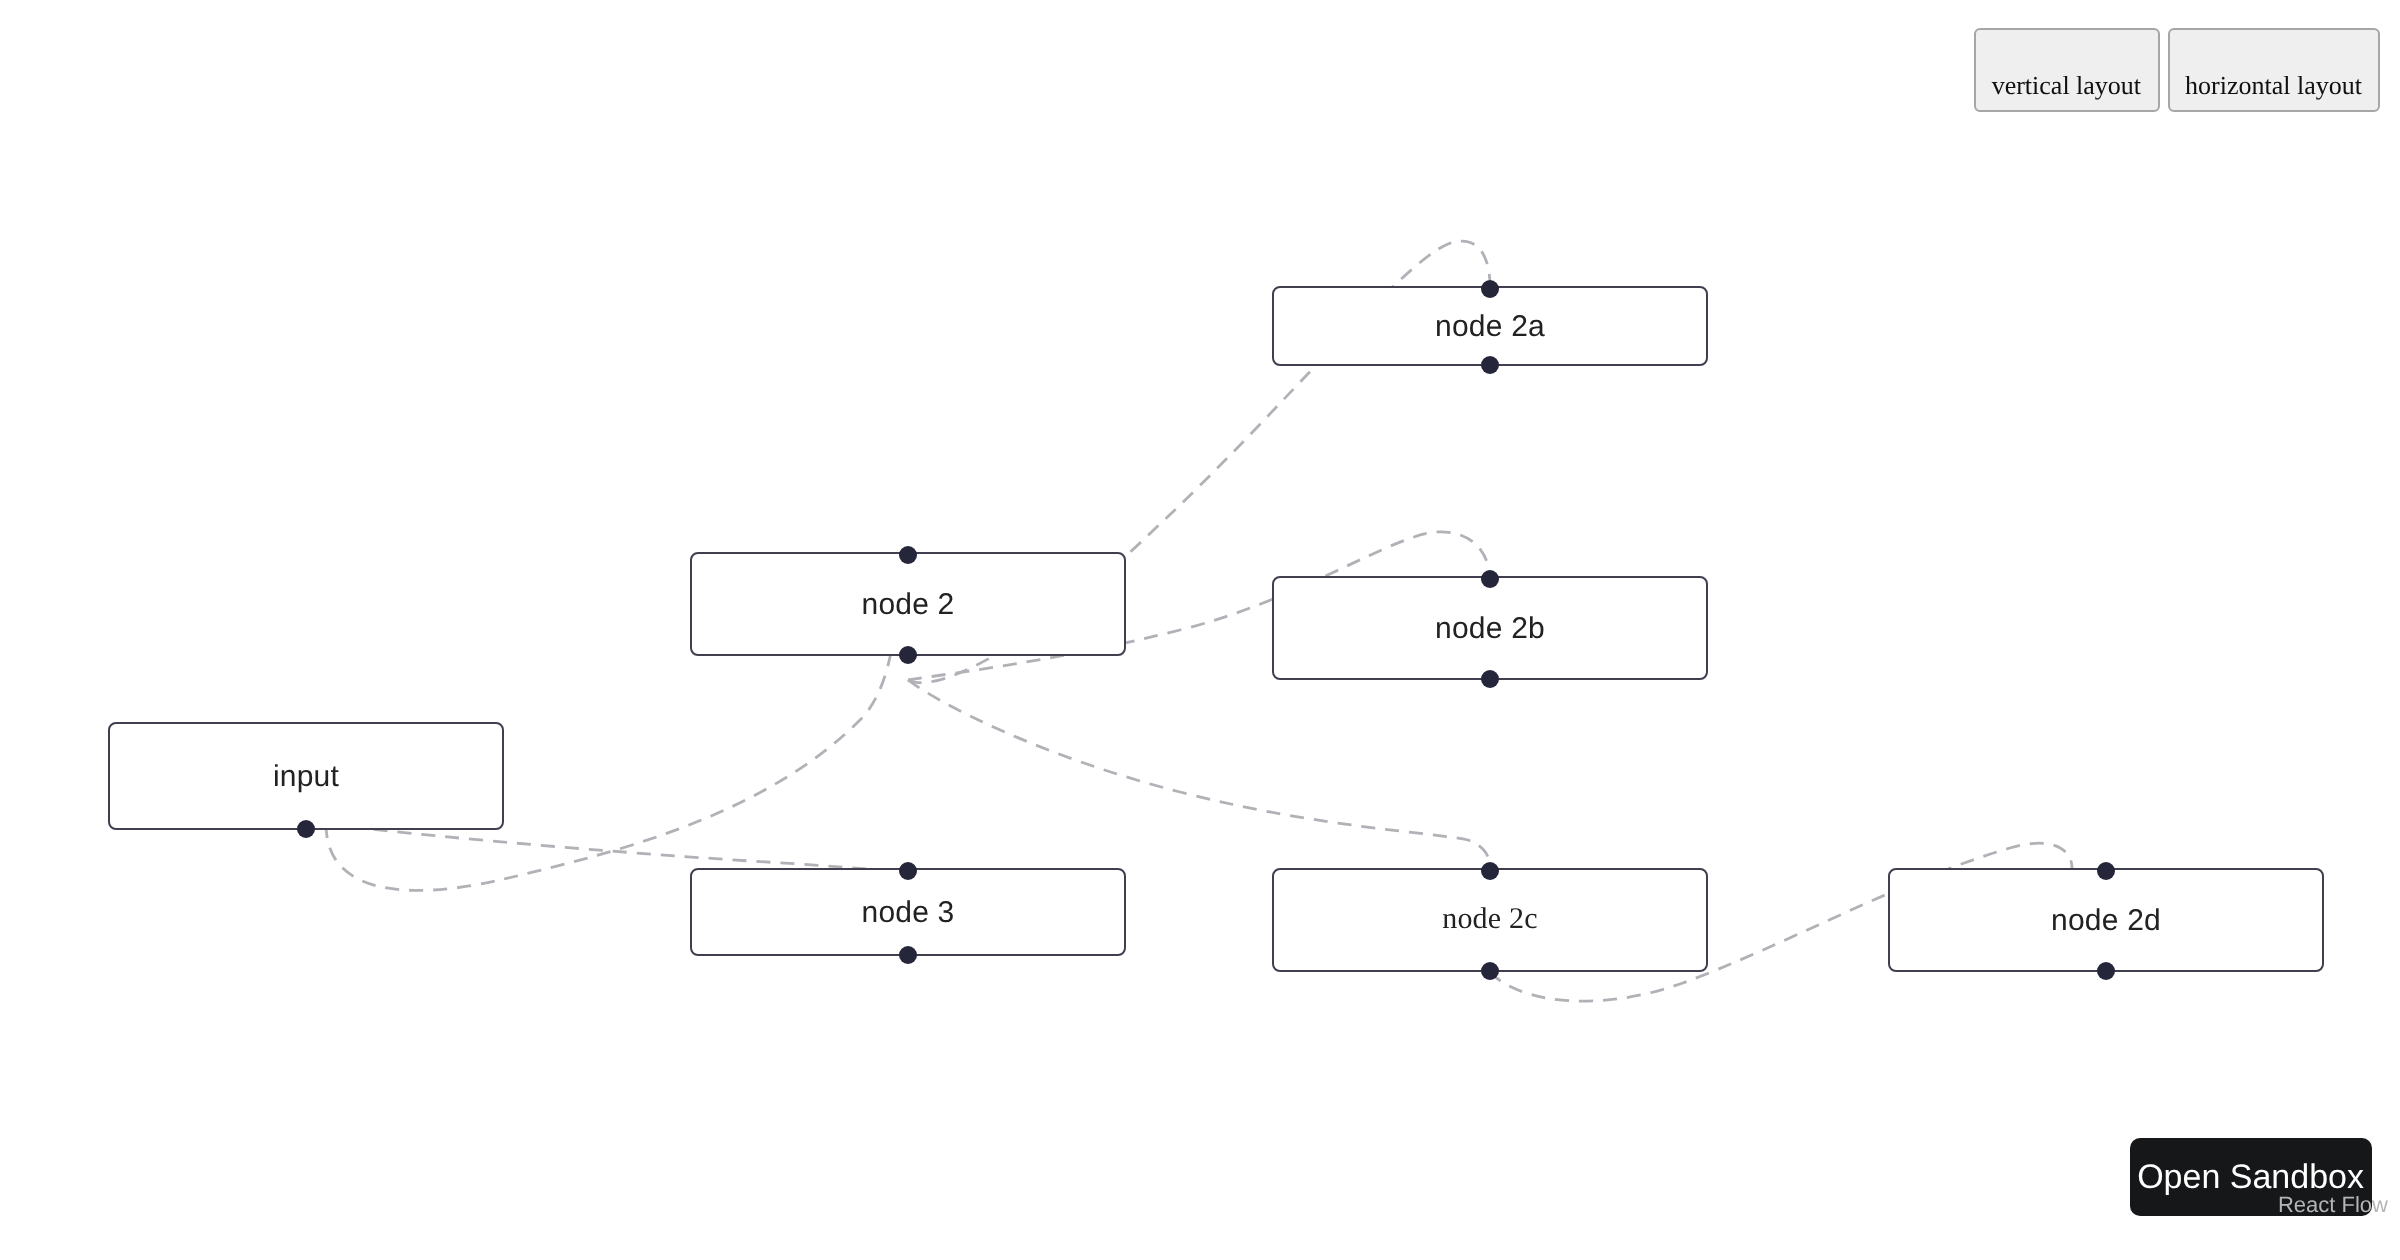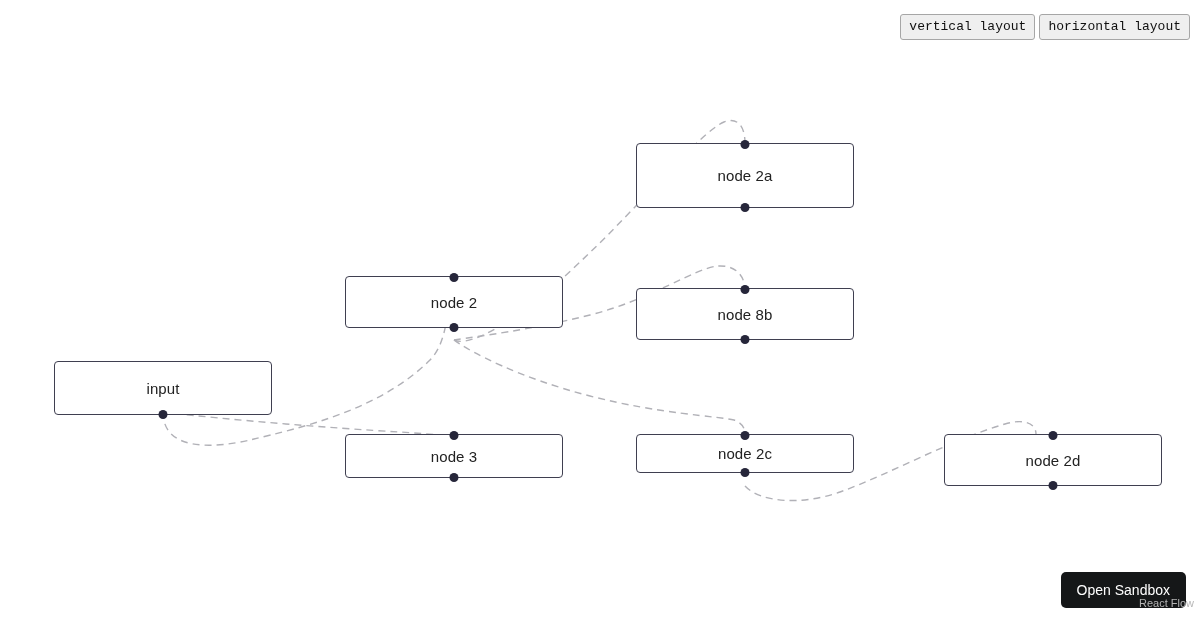--- a/index.html
+++ b/index.html
@@ -69,42 +69,42 @@
 
   #layout-controls {
     position: absolute;
     top: 14px;
     right: 10px;
     display: flex;
     gap: 4px;
     z-index: 20;
   }
   .layout-btn {
-    font-family: Liberation Mono, monospace;
+    font-family: Liberation Serif, serif;
     font-size: 13px;
     line-height: 1;
     color: #101010;
     background: #efefef;
     border: 1px solid #a6a6a6;
     border-radius: 3px;
-    padding: 5px 8px 6px 8px;
+    padding: 21px 8px 6px 8px;
     cursor: pointer;
   }
 
   #open-sandbox-button {
     position: absolute;
     right: 14px;
     bottom: 22px;
     background: #151718;
     color: #ffffff;
-    font-size: 14px;
+    font-size: 17px;
     font-family: "Liberation Sans", sans-serif;
     border: none;
     border-radius: 5px;
-    padding: 11px 16px;
+    padding: 11px 4px;
     cursor: pointer;
     line-height: 1;
   }
 
   #react-flow-attribution {
     position: absolute;
     right: 6px;
     bottom: 21px;
     font-size: 11px;
     color: #b5b5b5;
@@ -120,45 +120,45 @@
   <svg id="edge-layer" viewBox="0 0 1200 630" width="1200" height="630">
       <path class="rf-edge" d="M163,412 C163,452 215,448 250,440 C300,428 380,410 430,360 C450,340 446,300 454,288" stroke="#b1b1b7"></path>
       <path class="rf-edge" d="M163,412 C230,420 330,428 400,432 C430,434 444,436 454,434" stroke="#b1b1b7"></path>
       <path class="rf-edge" d="M454,340 C470,348 520,320 580,262 C640,206 700,132 724,122 C740,116 745,130 745,143" stroke="#b1b1b7"></path>
       <path class="rf-edge" d="M454,340 C480,336 530,330 590,315 C650,300 695,268 718,266 C736,265 744,276 745,288" stroke="#b1b1b7"></path>
       <path class="rf-edge" d="M454,340 C470,352 520,378 590,396 C660,414 716,416 734,420 C742,423 745,428 745,434" stroke="#b1b1b7"></path>
       <path class="rf-edge" d="M745,486 C760,502 800,506 840,492 C890,474 950,440 1005,424 C1025,418 1036,424 1036,434" stroke="#b1b1b7"></path>
     </svg>
 
   <div id="node-layer">
-      <div class="rf-node" style="left: 54px; top: 361px; width: 218px; height: 54px; border-color: rgb(63, 63, 80);">
+      <div class="rf-node" style="left: 54px; top: 361px; width: 198px; height: 54px; border-color: rgb(63, 63, 80);">
         <span>input</span>
         <div class="rf-handle source" style="background: rgb(38, 38, 58);"></div>
       </div>
       <div class="rf-node" style="left: 345px; top: 276px; width: 218px; height: 52px; border-color: rgb(63, 63, 80);">
         <div class="rf-handle target" style="background: rgb(38, 38, 58);"></div>
         <span>node 2</span>
         <div class="rf-handle source" style="background: rgb(38, 38, 58);"></div>
       </div>
       <div class="rf-node" style="left: 345px; top: 434px; width: 218px; height: 44px; border-color: rgb(63, 63, 80);">
         <div class="rf-handle target" style="background: rgb(38, 38, 58);"></div>
         <span>node 3</span>
         <div class="rf-handle source" style="background: rgb(38, 38, 58);"></div>
       </div>
-      <div class="rf-node" style="left: 636px; top: 143px; width: 218px; height: 65px; border-color: rgb(63, 63, 80);">
+      <div class="rf-node" style="left: 636px; top: 143px; width: 218px; height: 40px; border-color: rgb(63, 63, 80);">
         <div class="rf-handle target" style="background: rgb(38, 38, 58);"></div>
         <span>node 2a</span>
         <div class="rf-handle source" style="background: rgb(38, 38, 58);"></div>
       </div>
       <div class="rf-node" style="left: 636px; top: 288px; width: 218px; height: 52px; border-color: rgb(63, 63, 80);">
         <div class="rf-handle target" style="background: rgb(38, 38, 58);"></div>
-        <span>node 8b</span>
+        <span>node 2b</span>
         <div class="rf-handle source" style="background: rgb(38, 38, 58);"></div>
       </div>
-      <div class="rf-node" style="left: 636px; top: 434px; width: 218px; height: 39px; border-color: rgb(63, 63, 80);">
+      <div class="rf-node" style="left: 636px; top: 434px; width: 218px; height: 52px; border-color: rgb(63, 63, 80); font-family: Liberation Serif, serif;">
         <div class="rf-handle target" style="background: rgb(38, 38, 58);"></div>
         <span>node 2c</span>
         <div class="rf-handle source" style="background: rgb(38, 38, 58);"></div>
       </div>
       <div class="rf-node" style="left: 944px; top: 434px; width: 218px; height: 52px; border-color: rgb(63, 63, 80);">
         <div class="rf-handle target" style="background: rgb(38, 38, 58);"></div>
         <span>node 2d</span>
         <div class="rf-handle source" style="background: rgb(38, 38, 58);"></div>
       </div>
     </div>

